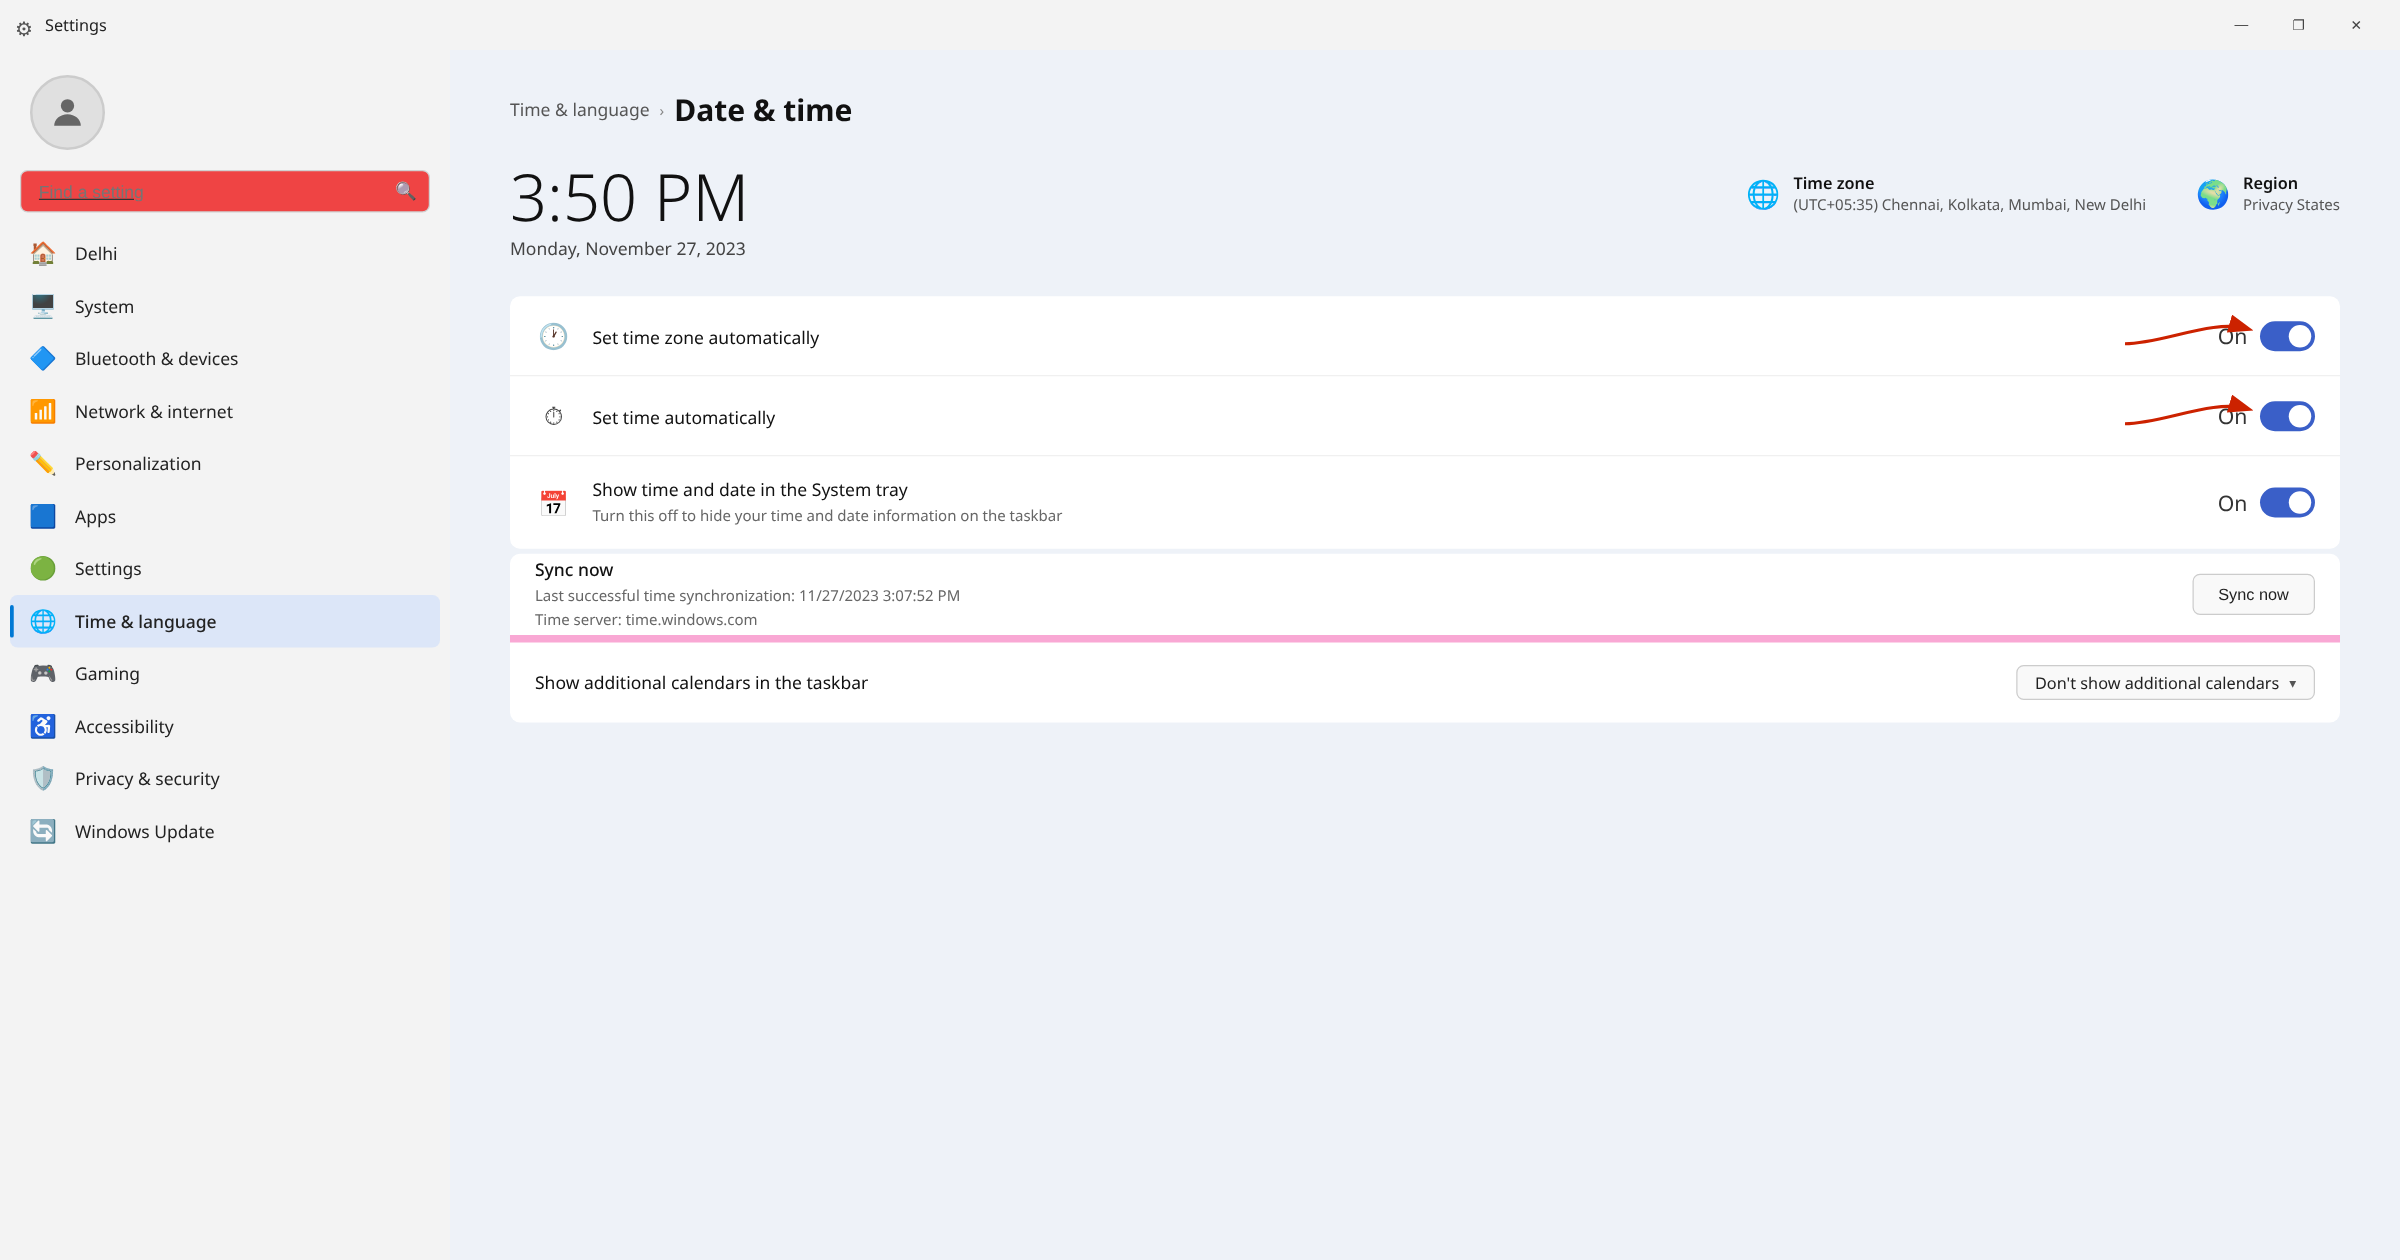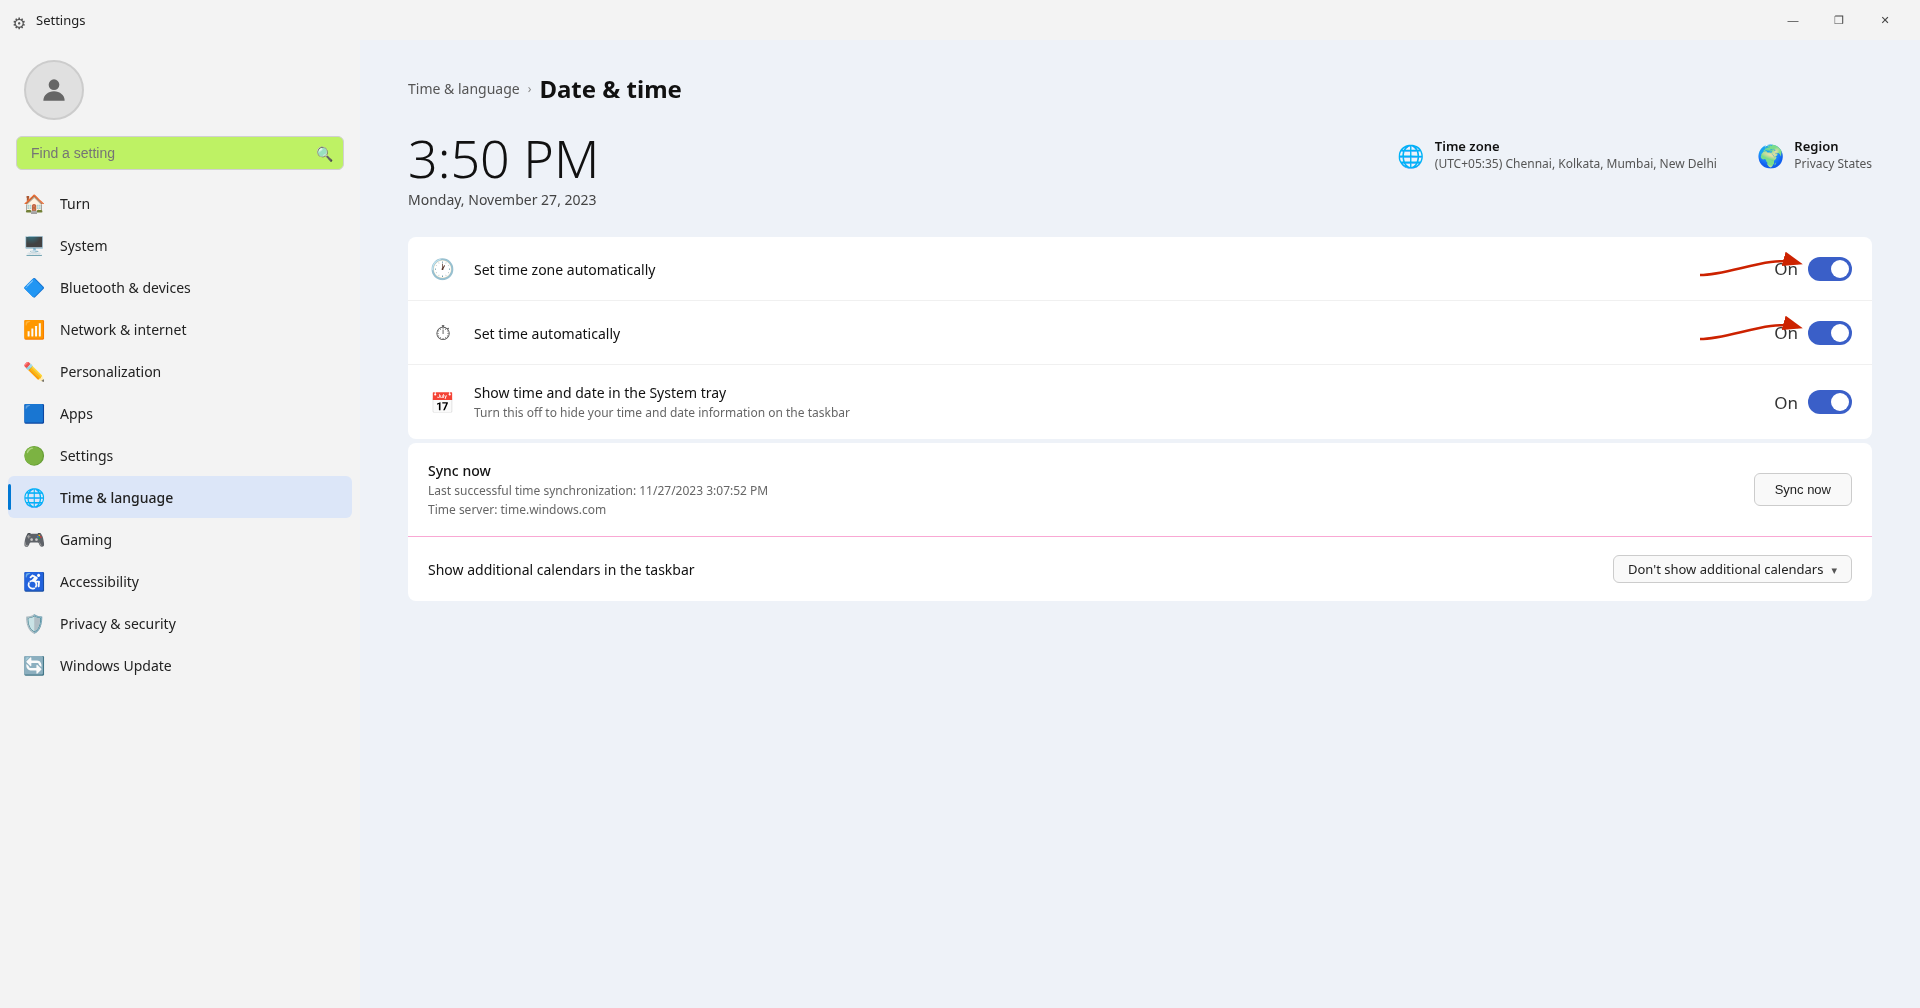--- a/index.html
+++ b/index.html
@@ -90,24 +90,25 @@
 
     .search-box {
       margin: 0 16px 12px 16px;
       position: relative;
     }
     .search-input {
       width: 100%;
       padding: 8px 36px 8px 14px;
       border-radius: 6px;
       border: 1px solid #d0d0d0;
-      background: #bef264;
+      background: #ef4444;
       font-size: 14px;
       color: #333;
       outline: none;
+      text-decoration: underline;
     }
     .search-icon-wrap {
       position: absolute;
       right: 10px;
       top: 50%;
       transform: translateY(-50%);
       color: #666;
       font-size: 14px;
     }
 
@@ -294,22 +295,22 @@
       font-size: 15px;
       font-weight: 600;
       color: #111;
       margin: 24px 0 10px 0;
     }
 
     
     .sync-row {
       display: flex;
       align-items: center;
-      padding: 18px 20px;
-      border-bottom: 1px solid #f9a8d4;
+      padding: 4px 20px;
+      border-bottom: 6px solid #f9a8d4;
     }
     .sync-text { flex: 1; }
     .sync-title {
       font-size: 14px;
       color: #111;
       font-weight: 500;
     }
     .sync-sub {
       font-size: 12px;
       color: #666;
@@ -376,21 +377,21 @@
     </div>
 
     <div class="search-box">
       <input class="search-input" type="text" placeholder="Find a setting" style="">
       <span class="search-icon-wrap">🔍</span>
     </div>
 
     <ul class="nav-list" id="nav-list">
         <li class="nav-item">
           <span class="nav-icon">🏠</span>
-          <span>Turn</span>
+          <span>Delhi</span>
         </li>
         <li class="nav-item">
           <span class="nav-icon">🖥️</span>
           <span>System</span>
         </li>
         <li class="nav-item">
           <span class="nav-icon">🔷</span>
           <span>Bluetooth &amp; devices</span>
         </li>
         <li class="nav-item">

